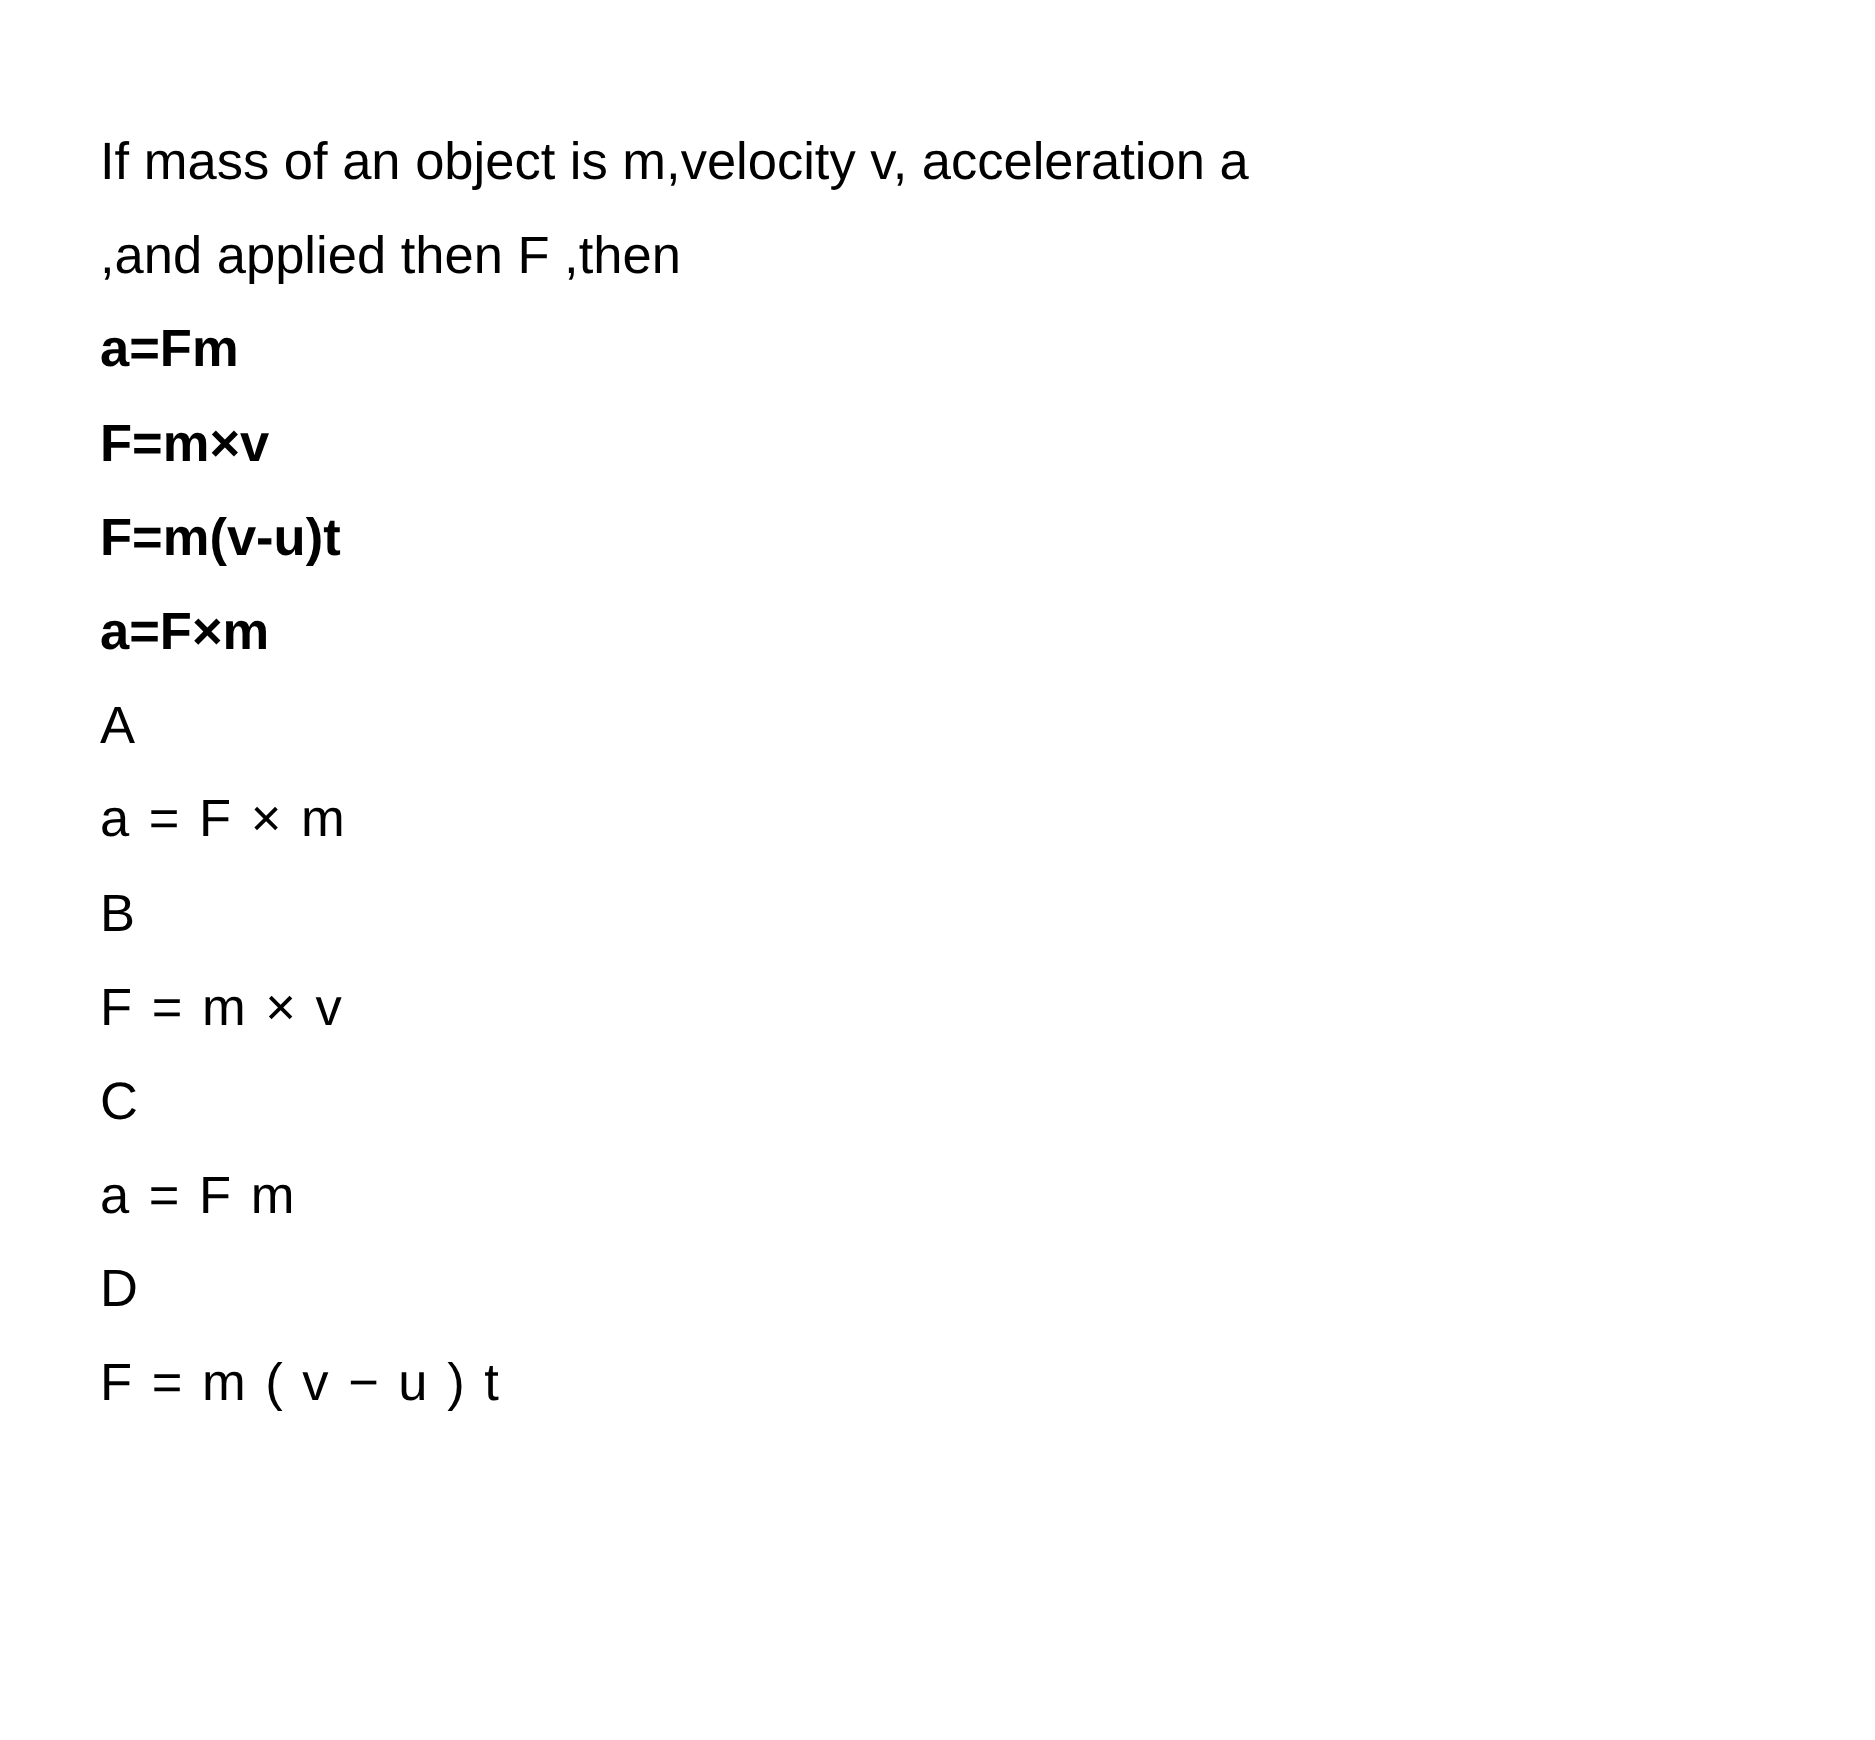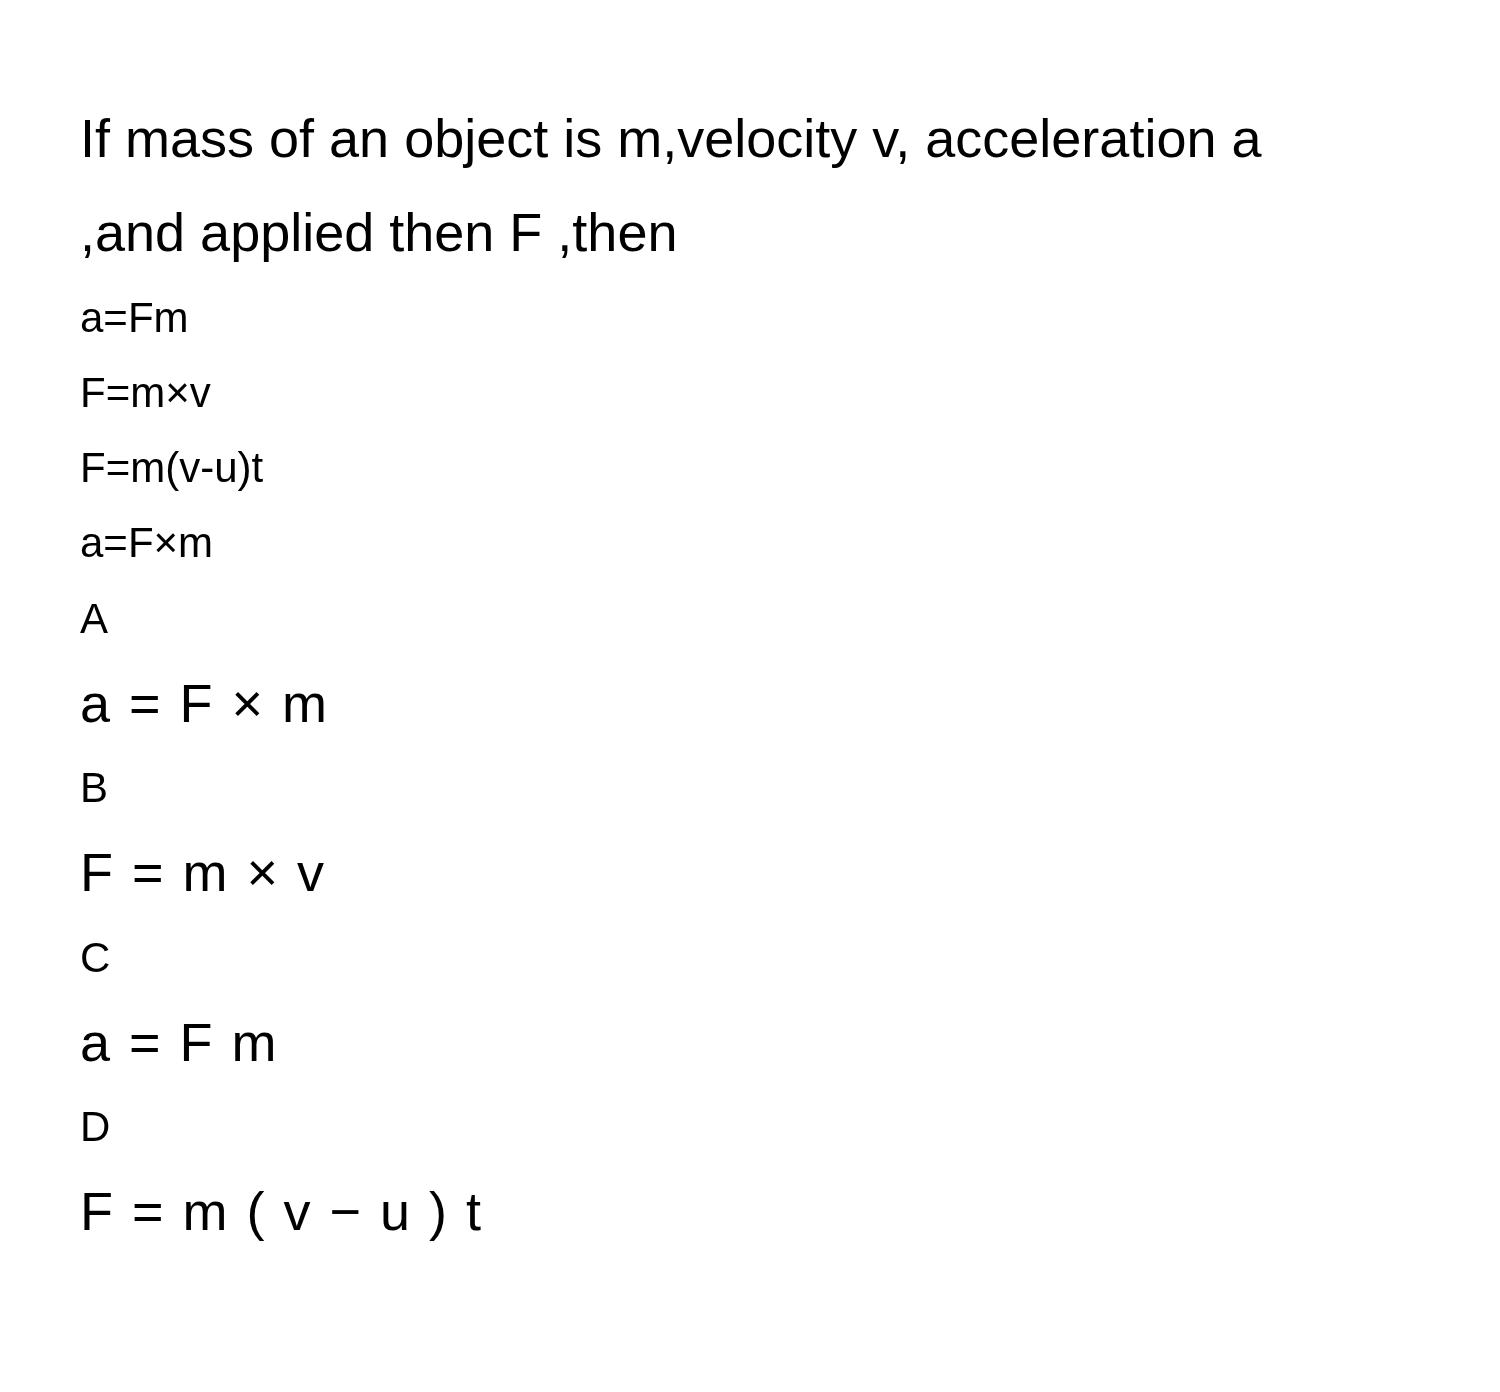--- a/index.html
+++ b/index.html
@@ -9,39 +9,39 @@
     }
     body {
       background: #ffffff;
       font-family: -apple-system, BlinkMacSystemFont, "Segoe UI", Helvetica, Arial, sans-serif;
       width: 1500px;
       height: 1392px;
       padding: 95px 80px;
       color: #000000;
     }
     .question-text {
-      font-size: 54px;
+      font-size: 42px;
       line-height: 1.6;
       margin-bottom: 8px;
       font-weight: 400;
     }
     .option-line {
       font-size: 42px;
       line-height: 1.6;
       margin-bottom: 8px;
-      font-weight: 400;
+      font-weight: 700;
     }
     .choice-label {
       font-size: 42px;
       line-height: 1.6;
       margin-bottom: 8px;
       font-weight: 400;
     }
     .choice-text {
-      font-size: 54px;
+      font-size: 42px;
       line-height: 1.6;
       margin-bottom: 8px;
       font-weight: 400;
       letter-spacing: 2px;
     }
   </style>
 </head>
 <body>
 
 <div class="question-text">If mass of an object is m,velocity v, acceleration a</div>

